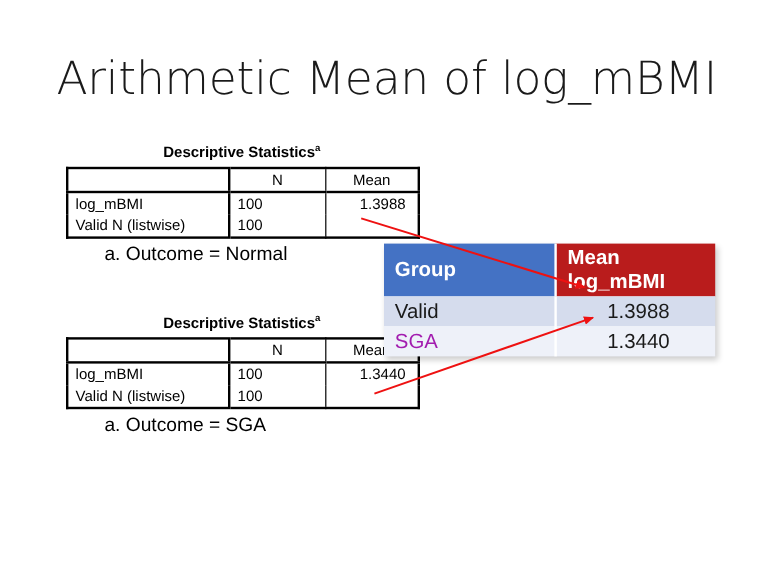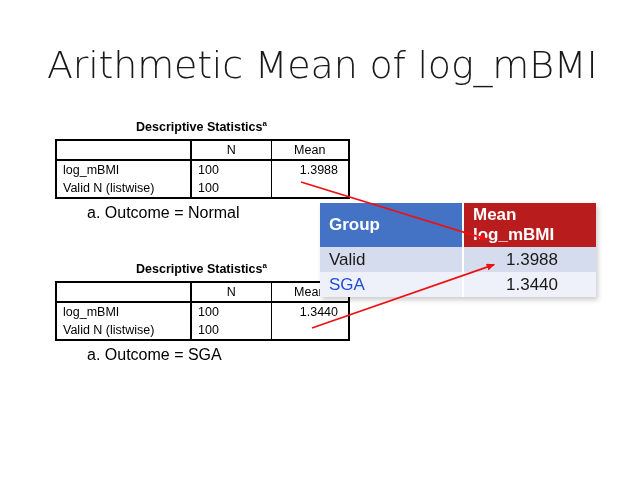--- a/index.html
+++ b/index.html
@@ -200,21 +200,21 @@
         <th class="col-group" style="background: rgb(68, 114, 196); color: rgb(255, 255, 255);">Group</th>
         <th class="col-value" style="background: #b91c1c; color: rgb(255, 255, 255);">Mean log_mBMI</th>
       </tr>
     </thead>
     <tbody>
       <tr class="row-a">
         <td class="col-group" style="background: rgb(213, 220, 237); color: rgb(26, 26, 26);">Valid</td>
         <td class="col-value val" style="background: rgb(213, 220, 237); color: rgb(26, 26, 26);">1.3988</td>
       </tr>
       <tr class="row-b">
-        <td class="col-group" style="background: rgb(238, 241, 249); color: #1d4ed8;">SGA</td>
+        <td class="col-group" style="background: rgb(238, 241, 249); color: #a21caf;">SGA</td>
         <td class="col-value val" style="background: rgb(238, 241, 249); color: rgb(26, 26, 26);">1.3440</td>
       </tr>
     </tbody>
   </table>
 
   <svg id="arrow-layer" viewBox="0 0 638 478">
     <defs>
       <marker id="arrowhead" markerWidth="5" markerHeight="4.2" refX="4.4" refY="2.1" orient="auto" markerUnits="strokeWidth">
         <path d="M0,0 L5,2.1 L0,4.2 z" fill="#ee1111"></path>
       </marker>

